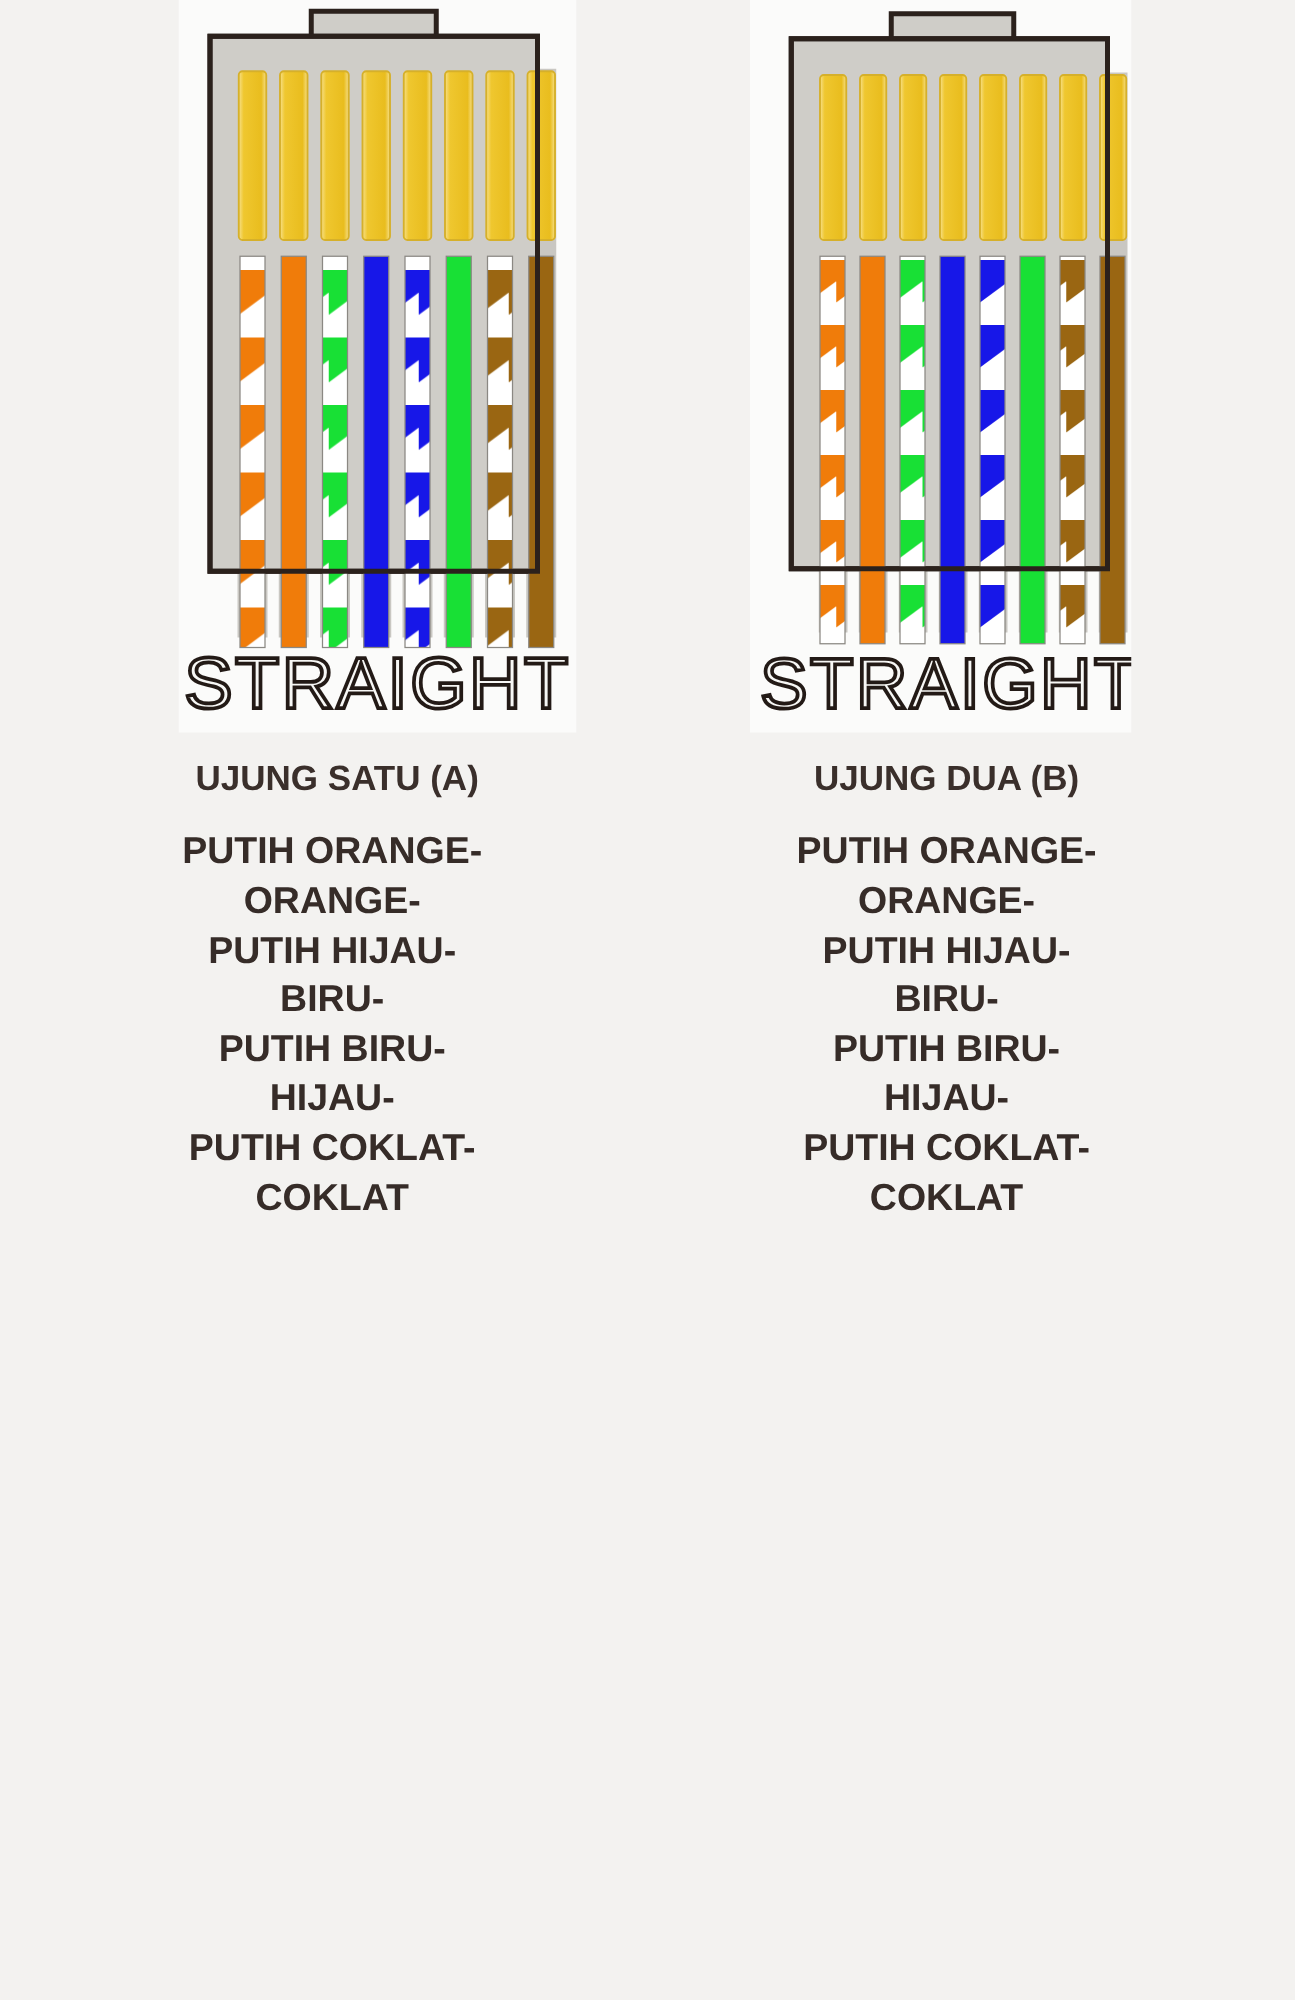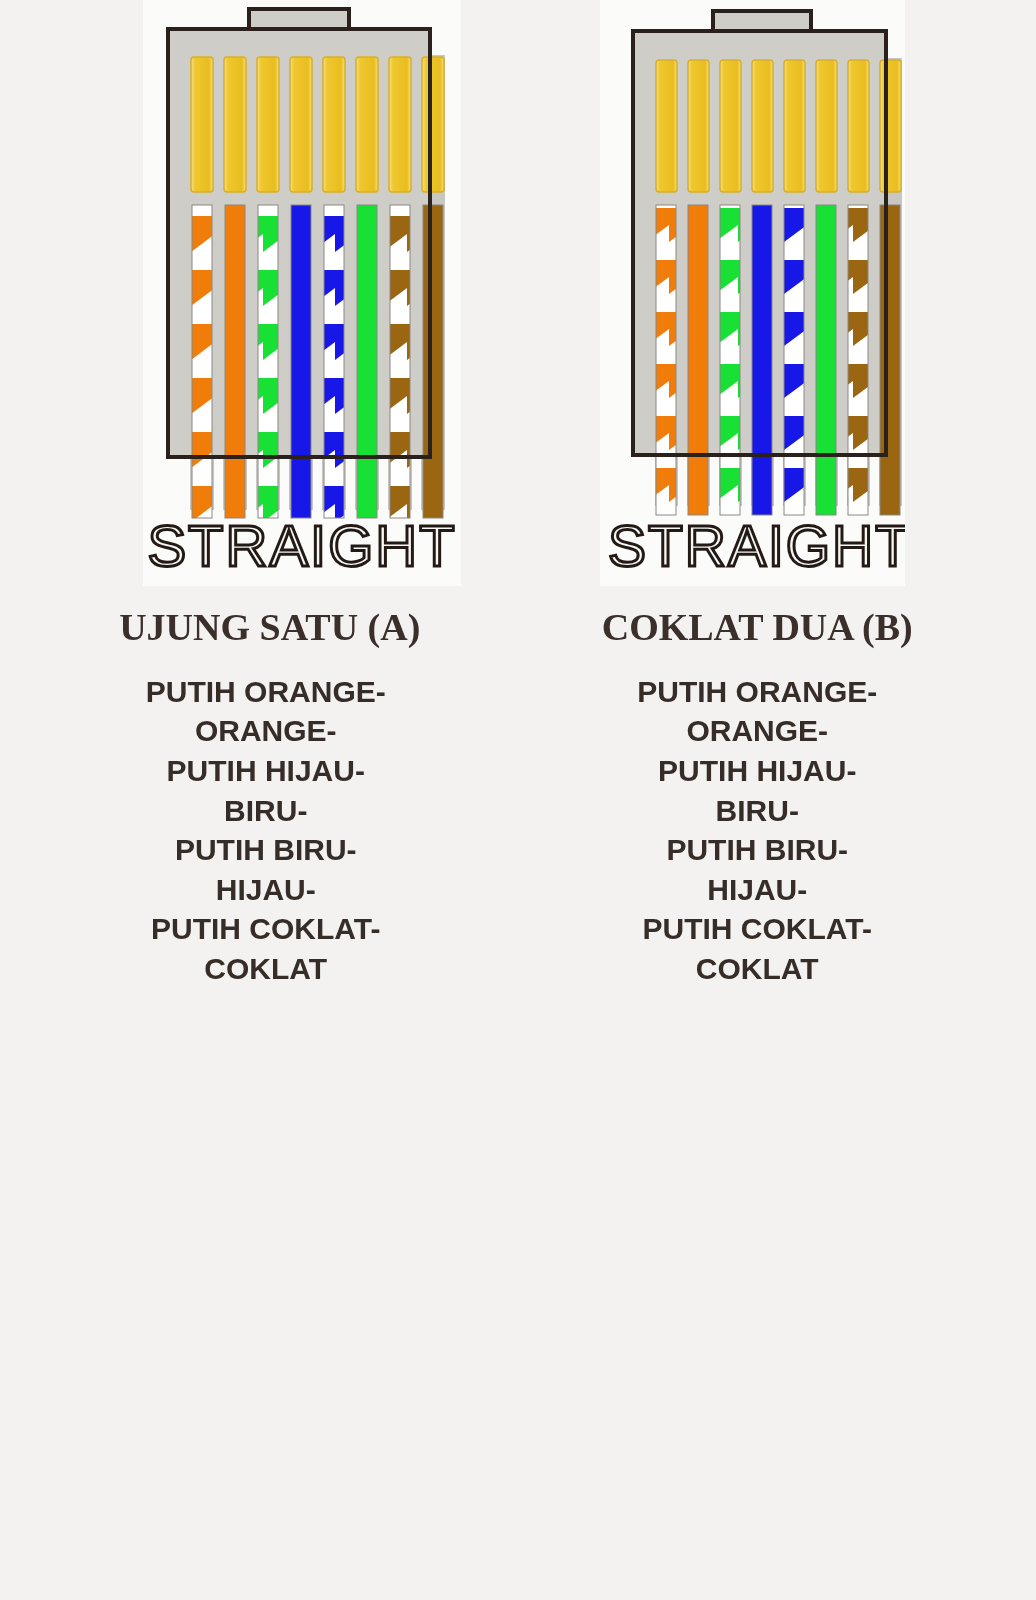--- a/index.html
+++ b/index.html
@@ -62,27 +62,26 @@
     top: 0;
     width: 100%;
     height: 100%;
   }
   .connector svg { display: block; }
 
   
   .col-heading {
     text-align: center;
     font-weight: bold;
-    font-size: 38px;
+    font-size: 28px;
     letter-spacing: 0px;
     color: #3a2f2b;
     margin-top: 22px;
     line-height: 1.05;
     white-space: nowrap;
-    font-family: Liberation Serif, serif;
   }
   .left .col-heading  { padding-left: 8px; }
   .right .col-heading { padding-left: 0px; }
 
   .color-list {
     text-align: center;
     font-size: 30px;
     line-height: 1.32;
     color: #362c28;
     margin-top: 24px;
@@ -264,21 +263,21 @@
               <rect x="280" y="205" width="20" height="310" fill="#9a6612" stroke="#8b8883" stroke-width="1"></rect>
             </g>
 
             <rect x="33" y="31" width="253" height="424" fill="none" stroke="#2b211c" stroke-width="4"></rect>
 
             <text x="160" y="566" text-anchor="middle" font-family="Liberation Sans, sans-serif" font-size="57" letter-spacing="2" fill="#f7f7f5" stroke="#231a16" stroke-width="3">STRAIGHT</text>
           </svg>
         </div>
       </div>
 
-      <div class="col-heading">COKLAT DUA (B)</div>
+      <div class="col-heading">UJUNG DUA (B)</div>
 
       <div class="color-list">
         <span class="line">PUTIH ORANGE-</span>
         <span class="line">ORANGE-</span>
         <span class="line">PUTIH HIJAU-</span>
         <span class="line">BIRU-</span>
         <span class="line">PUTIH BIRU-</span>
         <span class="line">HIJAU-</span>
         <span class="line">PUTIH COKLAT-</span>
         <span class="line">COKLAT</span>

